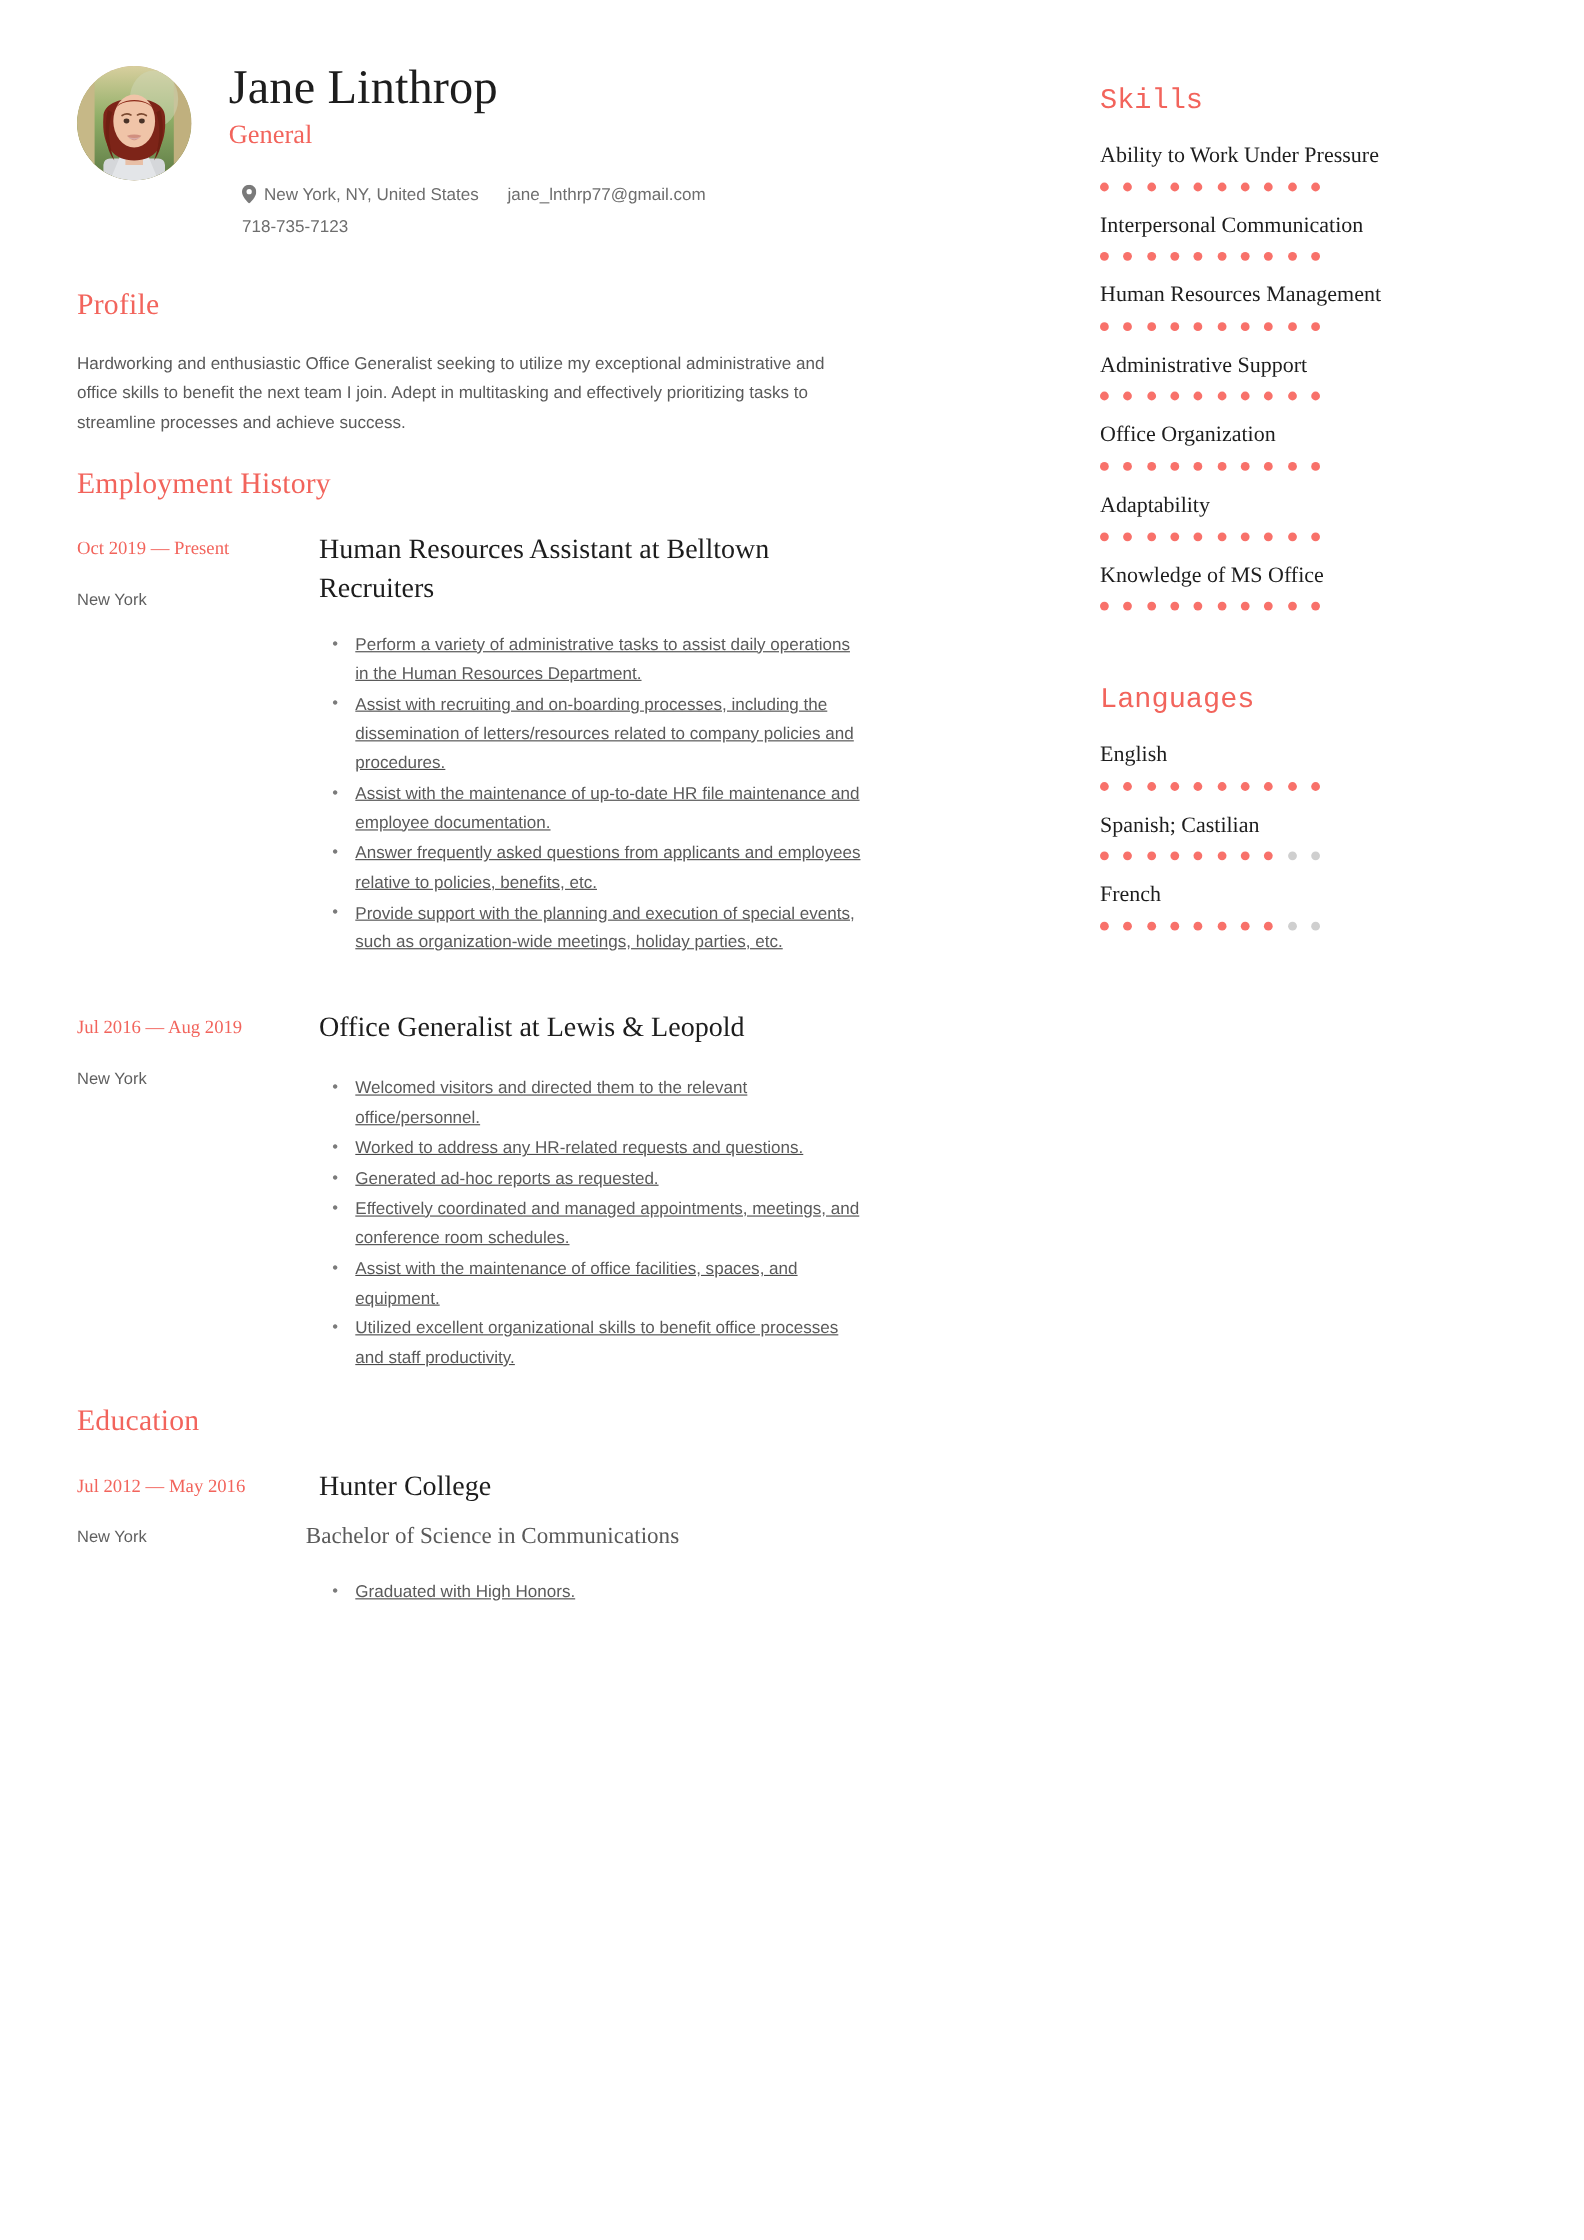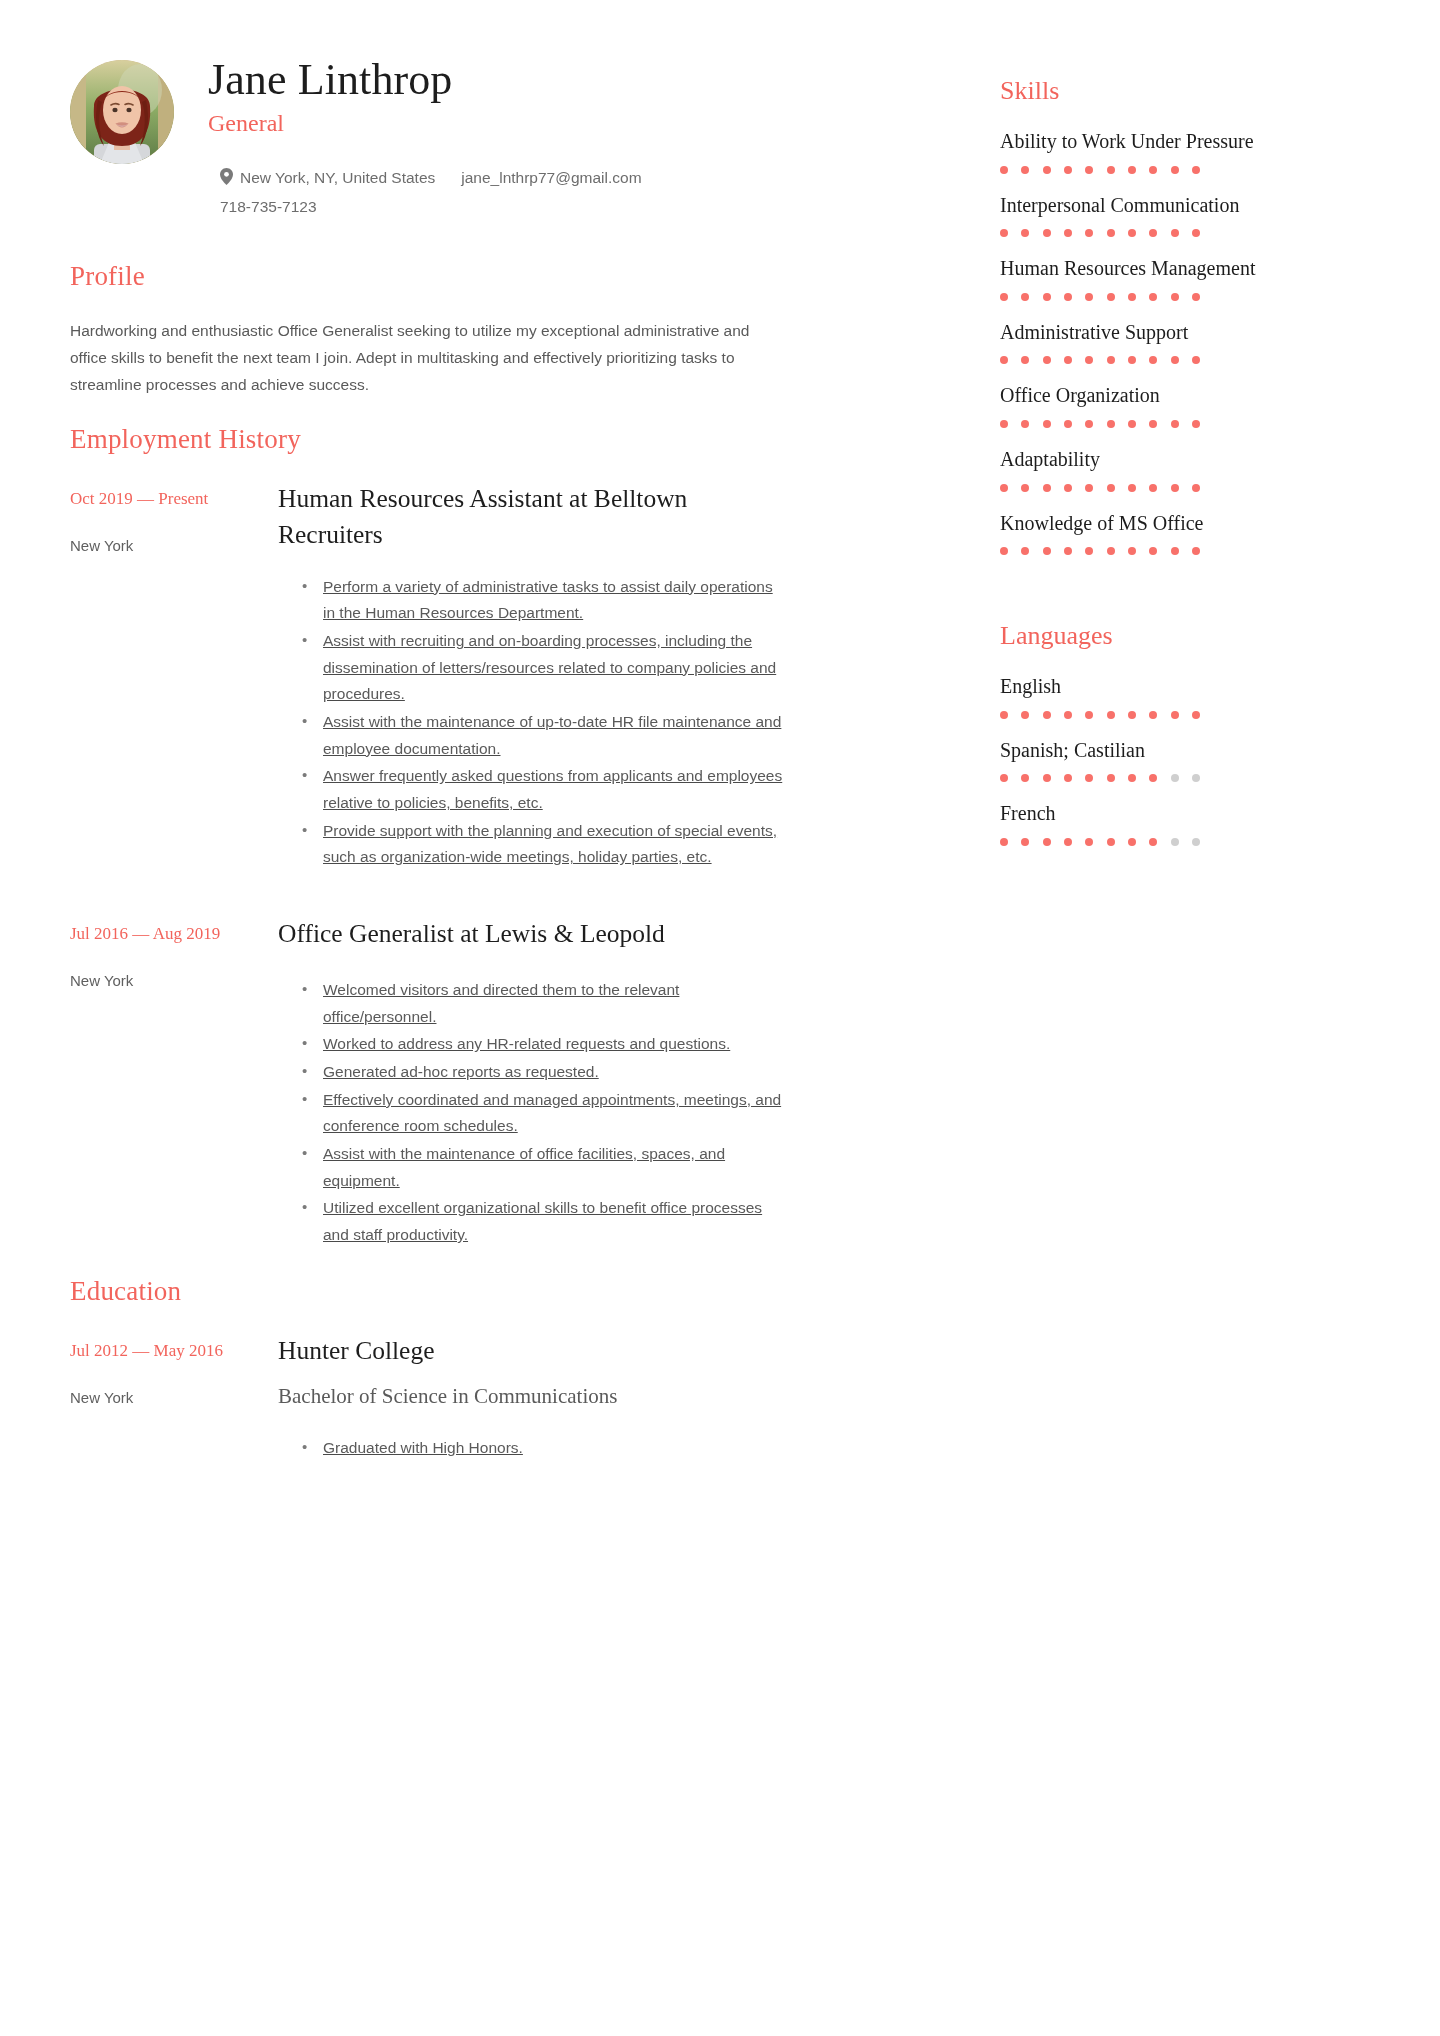--- a/index.html
+++ b/index.html
@@ -140,21 +140,21 @@
     color: #5f5f5f;
     margin: 0;
   }
   .entry-body { flex: 1; padding-left: 3px; }
   .entry-heading {
     font-family: "Liberation Serif", serif;
     font-size: 25.5px;
     font-weight: 400;
     line-height: 1.38;
     color: #1d1d1d;
-    margin: 0 0 4px 0;
+    margin: 0 0 4px 12px;
     max-width: 500px;
   }
   .entry-sub {
     font-family: "Liberation Serif", serif;
     font-size: 21px;
     font-weight: 400;
     color: #5a5a5a;
     margin: 16px 0 0 0;
   }
   .bullets {
@@ -181,21 +181,21 @@
     font-size: 15px;
   }
 
   
   .side-col {
     width: 300px;
     flex: 0 0 300px;
     padding-top: 24px;
   }
   .side-title {
-    font-family: Liberation Serif, serif;
+    font-family: Liberation Mono, monospace;
     font-size: 26px;
     font-weight: 400;
     color: #f2645c;
     margin: 0 0 22px 0;
   }
   .side-title.lang { margin-top: 66px; }
 
   .rate-item { margin-bottom: 14px; }
   .rate-label {
     font-family: "Liberation Serif", serif;

